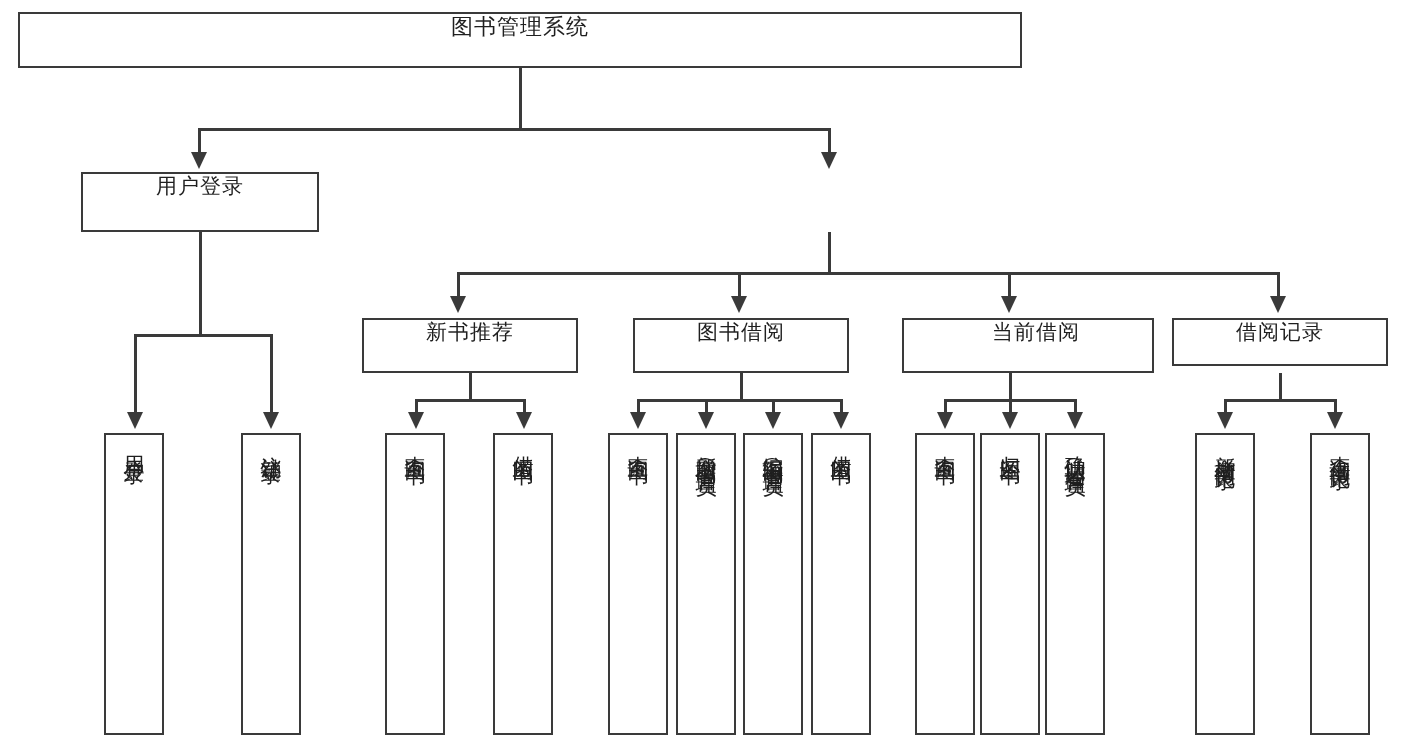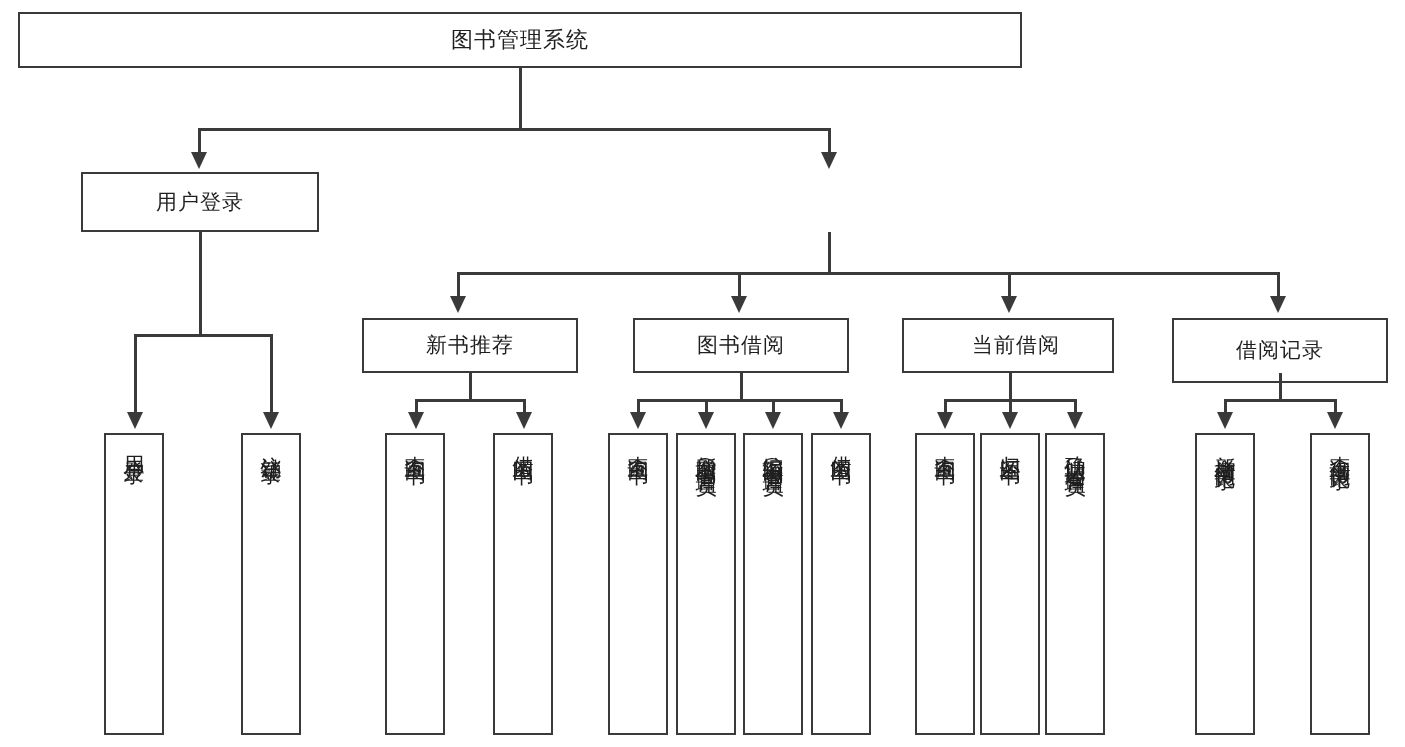--- a/index.html
+++ b/index.html
@@ -19,21 +19,21 @@
     background: #ffffff;
     overflow: hidden;
   }
   
   .node {
     position: absolute;
     box-sizing: border-box;
     border: 2.5px solid #3a3a3a;
     background: #ffffff;
     display: flex;
-    align-items: center;
+    align-items: flex-start;
     justify-content: center;
     text-align: center;
     color: #1f1f1f;
   }
   .node .label {
     display: block;
     line-height: 1.18;
     white-space: pre;
   }
   
@@ -123,24 +123,24 @@
   <div class="arrow" style="left:1001px; top:296px;"></div>
   <div class="ln vv" style="left:1277px; top:272px; width:2.5px; height:27px;"></div>
   <div class="arrow" style="left:1270px; top:296px;"></div>
 
   <div class="node h" style="left:362px; top:318px; width:216px; height:55px;">
     <span class="label">新书推荐</span>
   </div>
   <div class="node h" style="left:633px; top:318px; width:216px; height:55px;">
     <span class="label">图书借阅</span>
   </div>
-  <div class="node h" style="left:902px; top:318px; width:212px; height:55px;padding-left:16px;">
+  <div class="node h" style="left:902px; top:318px; width:252px; height:55px;padding-left:16px;">
     <span class="label">当前借阅</span>
   </div>
-  <div class="node h" style="left:1172px; top:318px; width:216px; height:65px;">
+  <div class="node h" style="left:1172px; top:318px; width:216px; height:48px;">
     <span class="label">借阅记录</span>
   </div>
 
   <div class="ln vv" style="left:469px; top:373px; width:2.5px; height:28px;"></div>
   <div class="ln hh" style="left:415px; top:399px; width:110px; height:2.5px;"></div>
   <div class="ln vv" style="left:415px; top:399px; width:2.5px; height:16px;"></div>
   <div class="arrow" style="left:408px; top:412px;"></div>
   <div class="ln vv" style="left:523px; top:399px; width:2.5px; height:16px;"></div>
   <div class="arrow" style="left:516px; top:412px;"></div>
 

